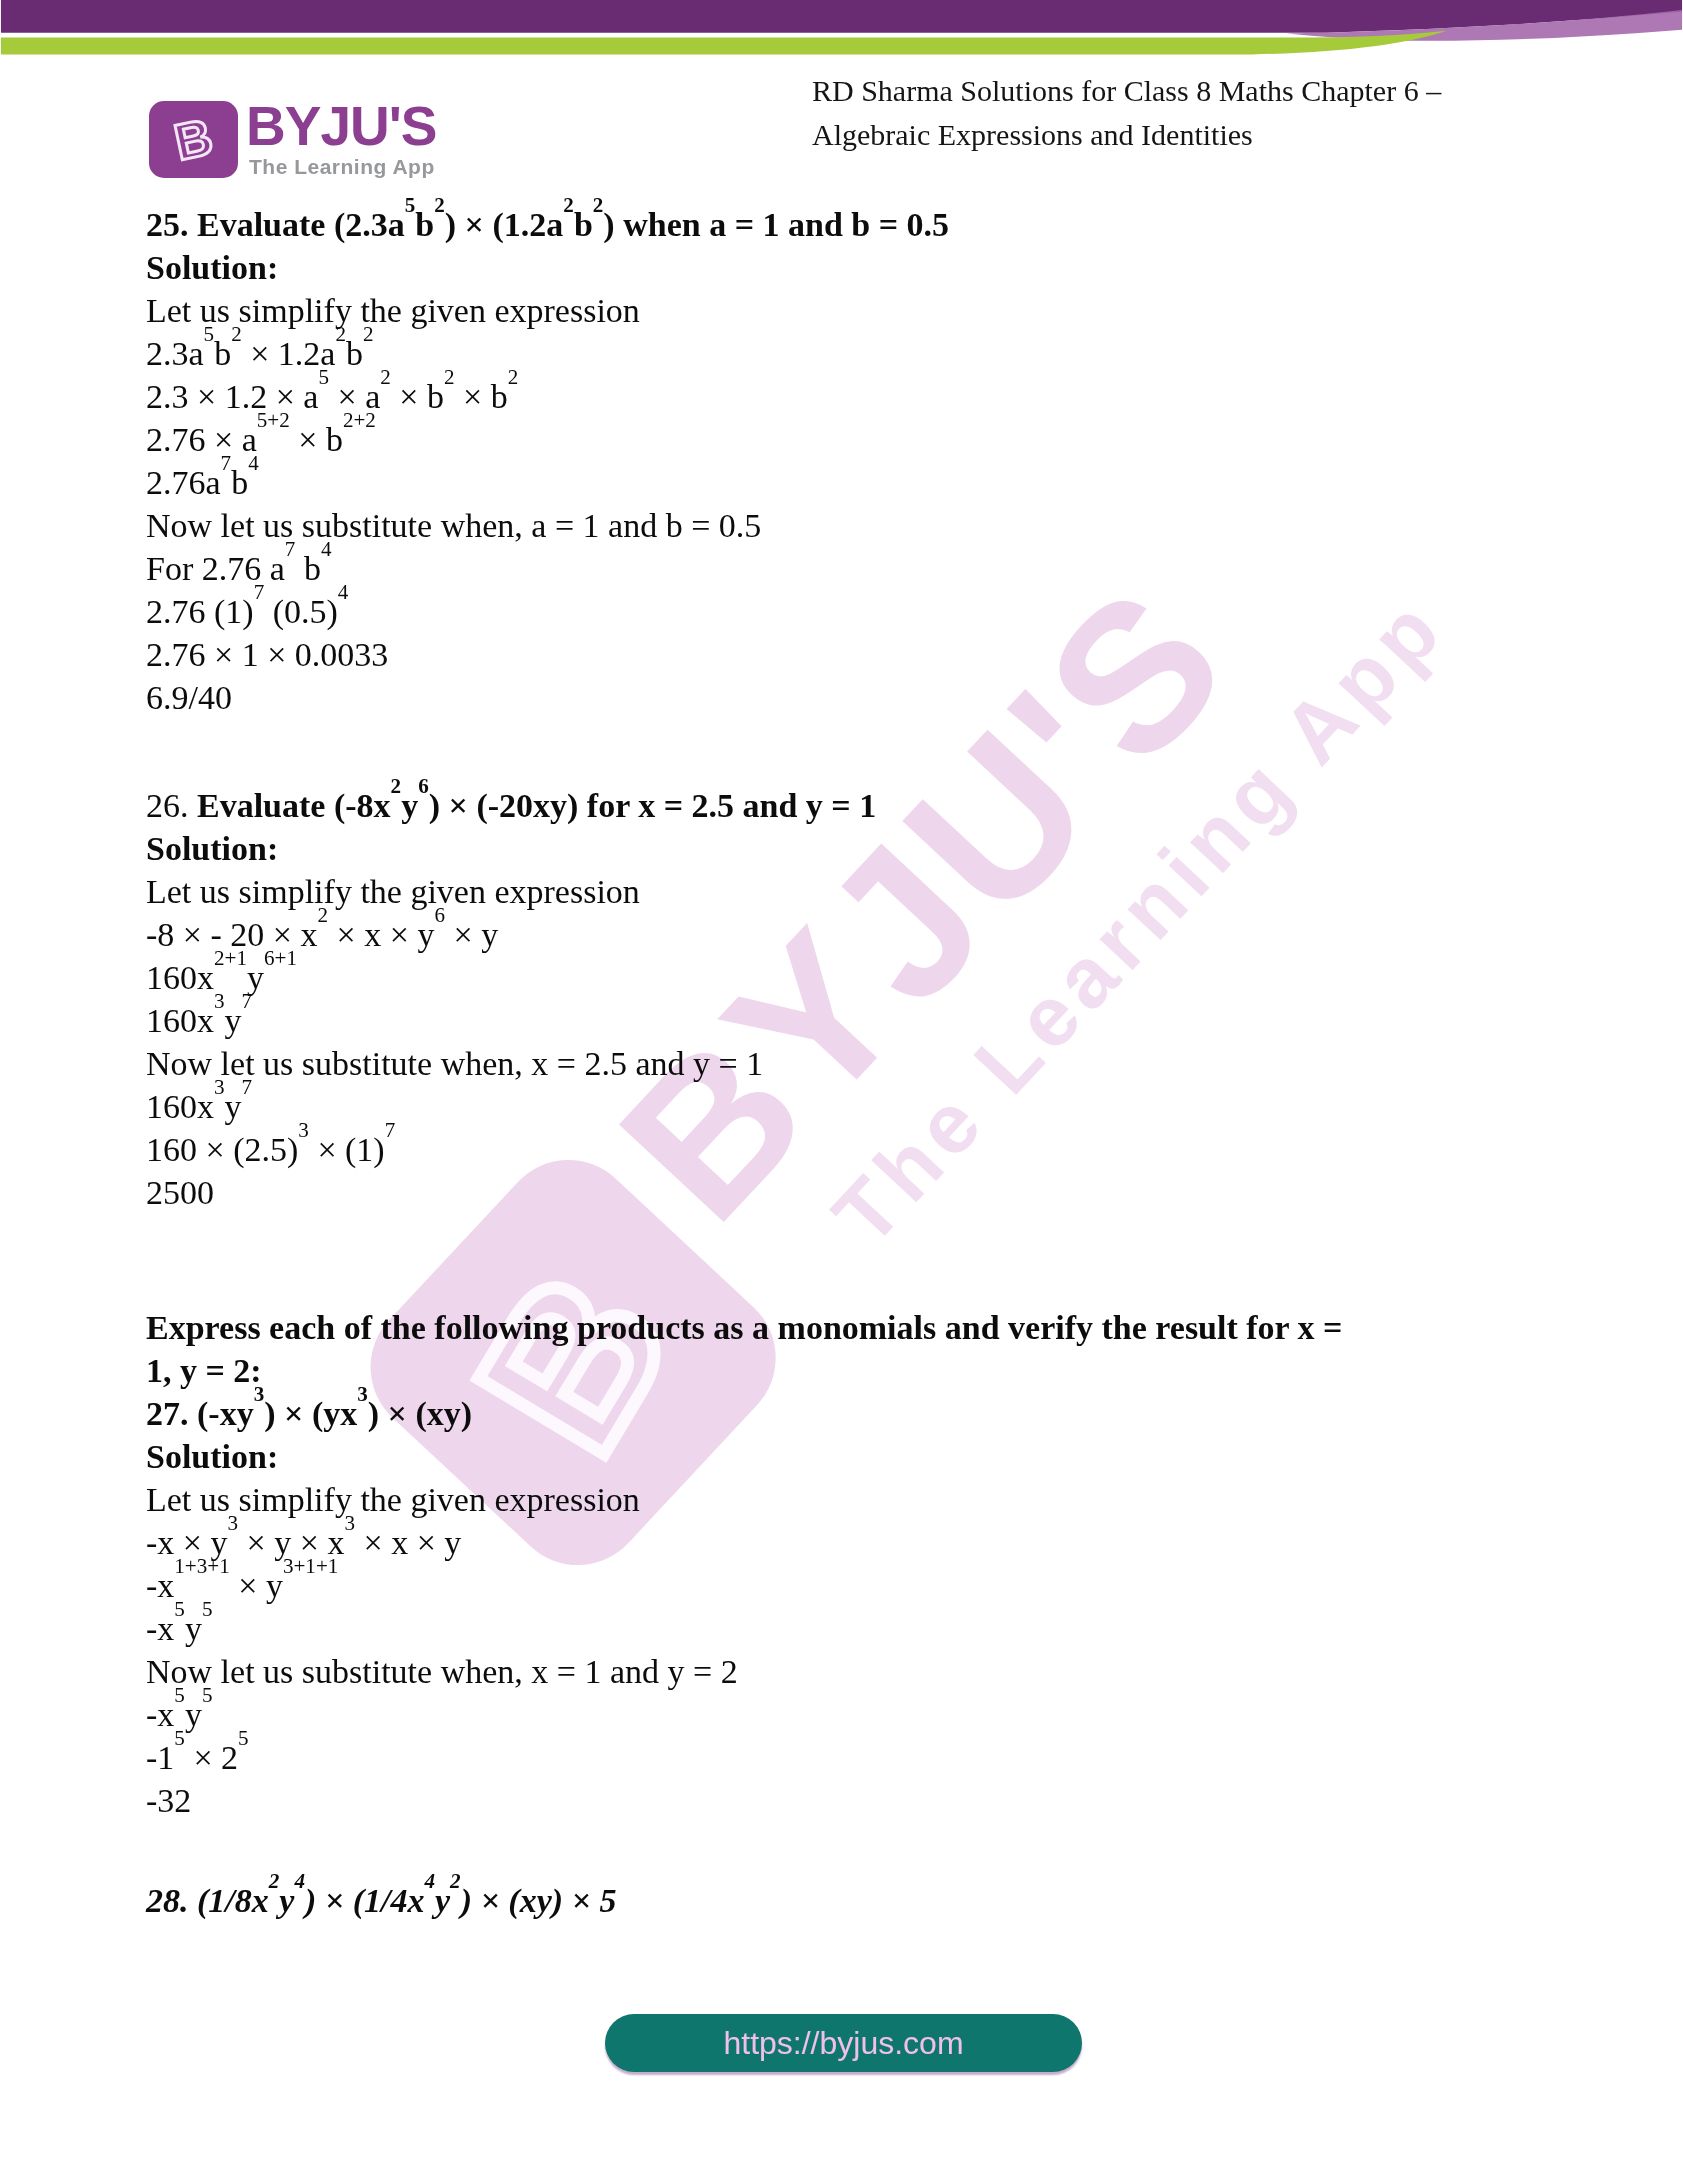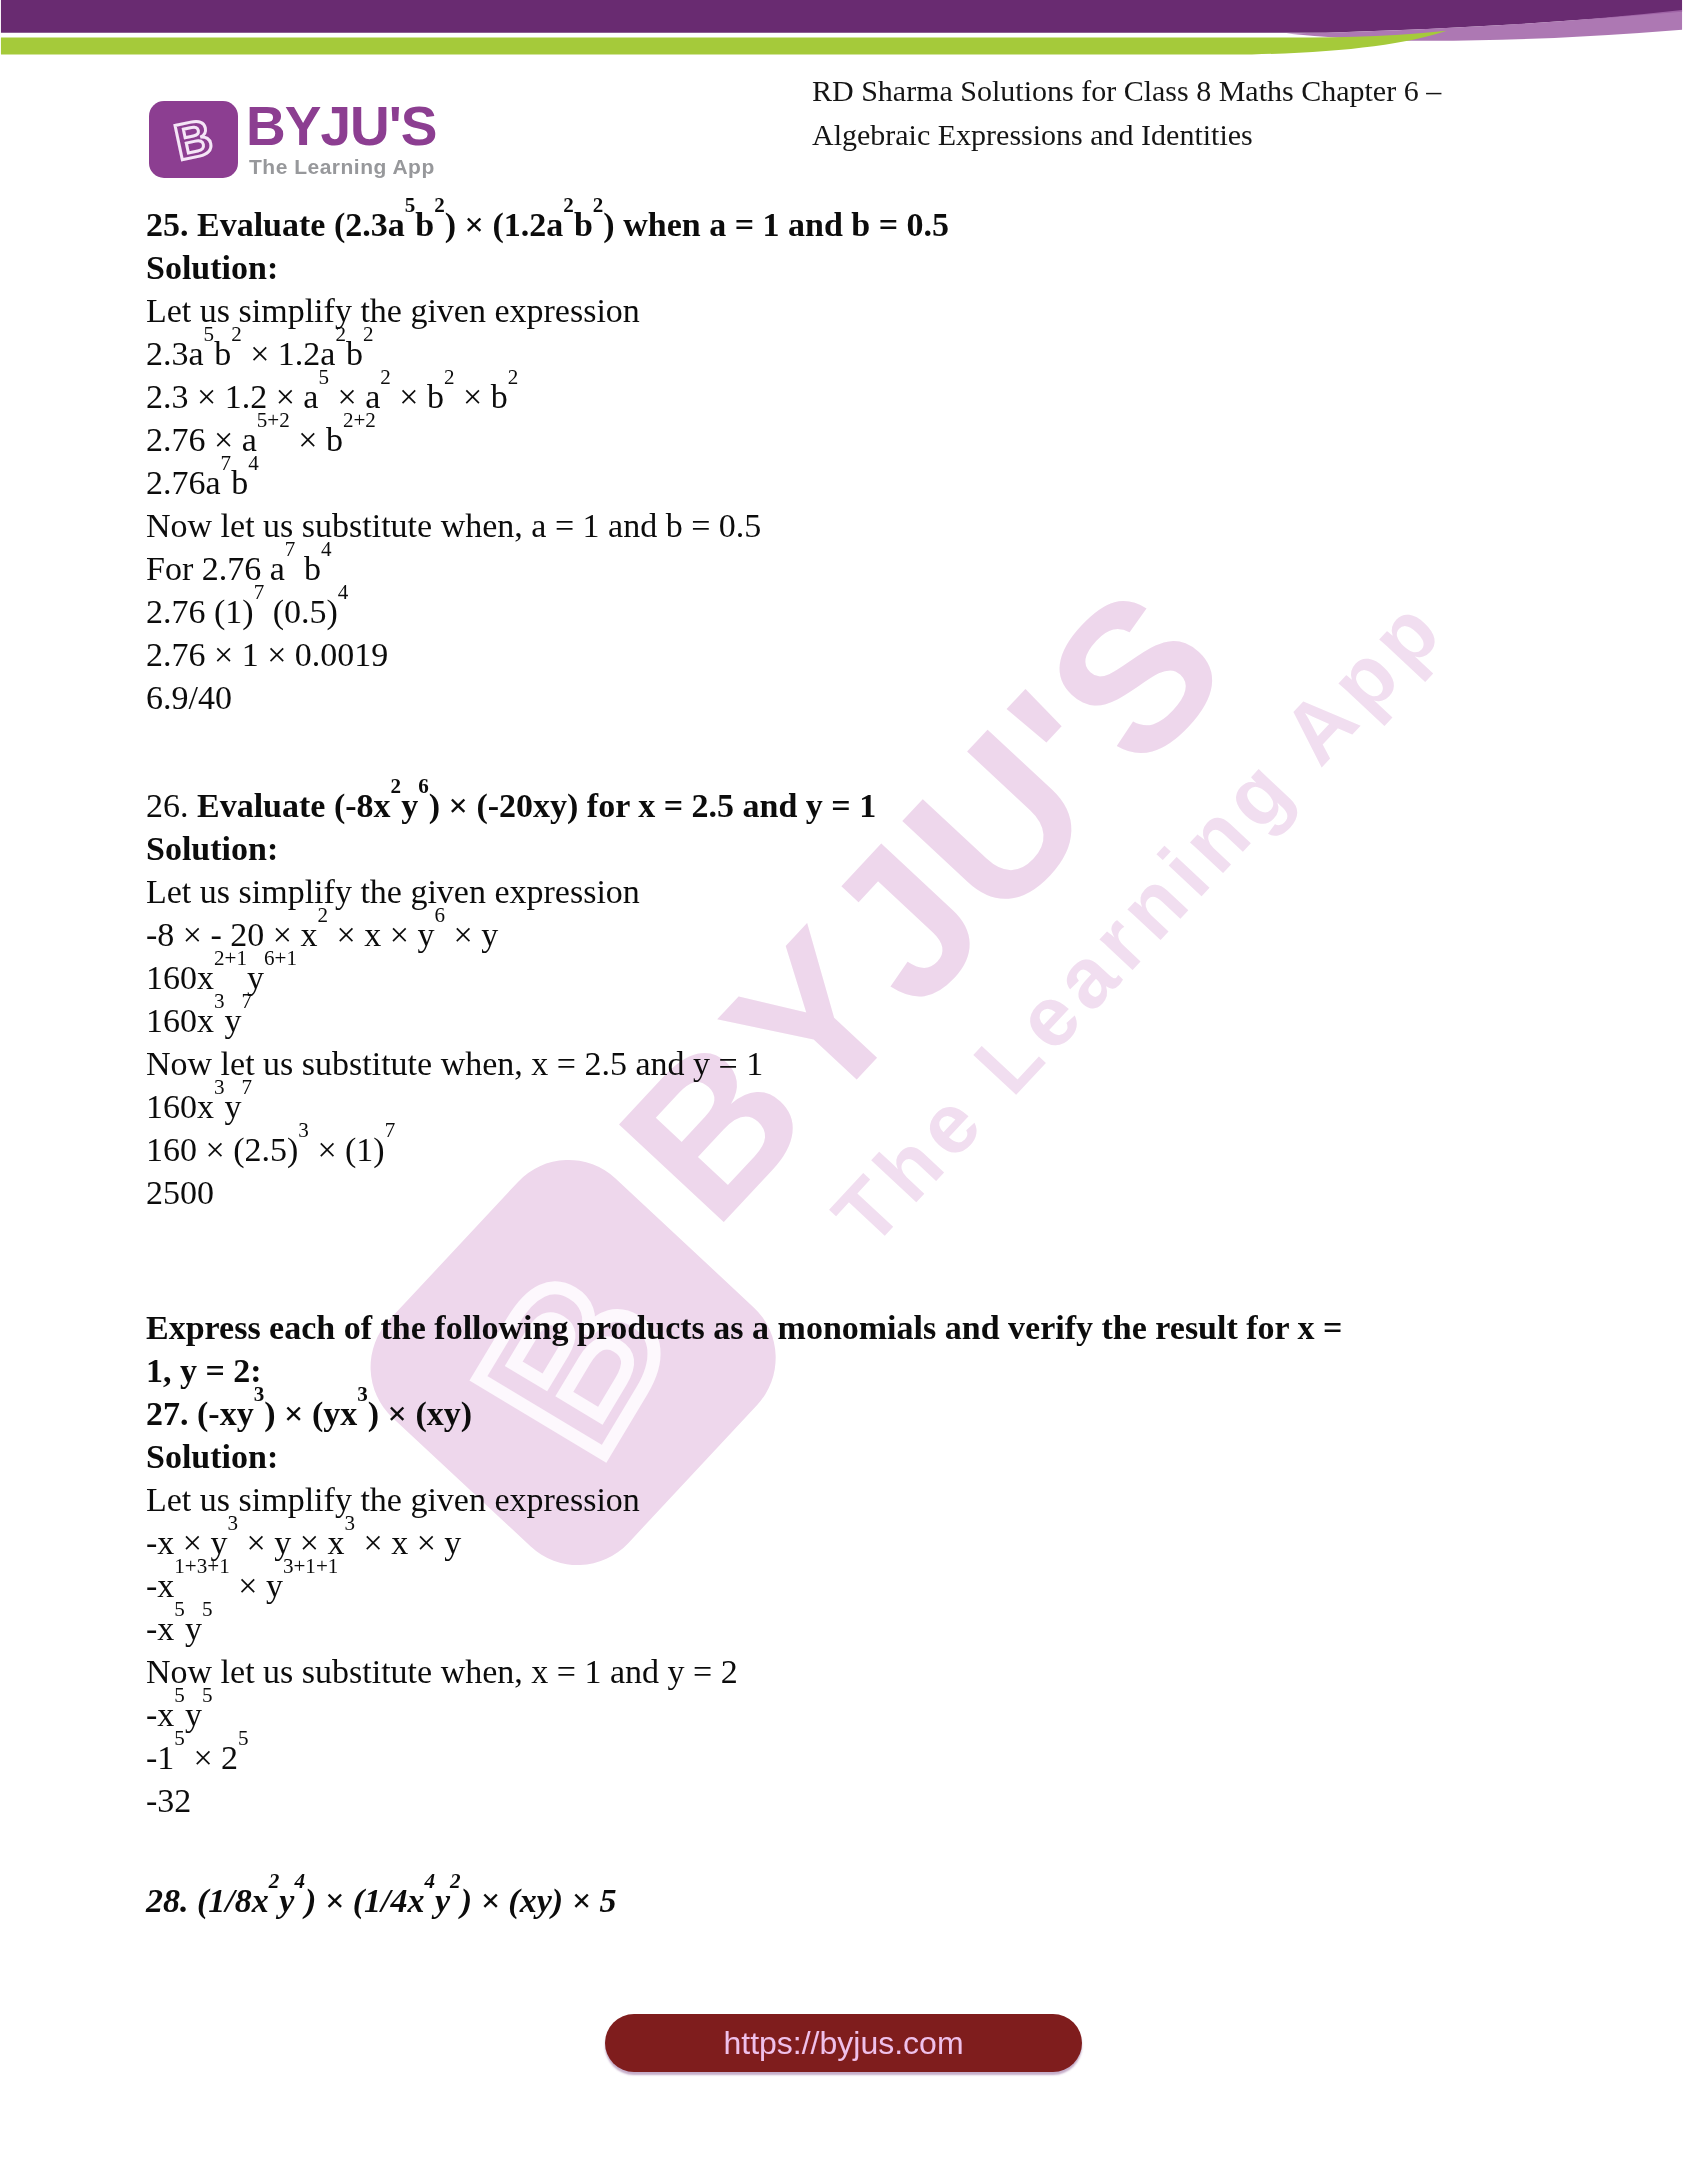--- a/index.html
+++ b/index.html
@@ -64,21 +64,21 @@
   #content { position:absolute; left:146px; top:203px; width:1386px; }
   .line {
     font-size:34px; line-height:43px; color:#0c0c0c; white-space:pre;
   }
   .line.bold { font-weight:bold; }
   .line .normal { font-weight:normal; }
   .line sup { font-size:0.62em; line-height:0; position:relative; top:-0.55em; letter-spacing:0; }
   
   .footer-pill {
     position:absolute; left:605px; top:2014px; width:477px; height:58px;
-    background:#7f1d1d; border-radius:30px; border:0; cursor:pointer;
+    background:#0f766e; border-radius:30px; border:0; cursor:pointer;
     box-shadow:0 3px 2px rgba(90,20,100,0.35);
     display:flex; align-items:center; justify-content:center;
     font-family:"Liberation Sans", sans-serif; font-size:32px; color:#efc0ea;
   }
 </style>
 </head>
 <body>
 
 <div id="page">
 
@@ -116,21 +116,21 @@
         <div class="line bold">25. Evaluate (2.3a<sup>5</sup>b<sup>2</sup>) × (1.2a<sup>2</sup>b<sup>2</sup>) when a = 1 and b = 0.5</div>
         <div class="line bold">Solution:</div>
         <div class="line">Let us simplify the given expression</div>
         <div class="line">2.3a<sup>5</sup>b<sup>2</sup> × 1.2a<sup>2</sup>b<sup>2</sup></div>
         <div class="line">2.3 × 1.2 × a<sup>5</sup> × a<sup>2</sup> × b<sup>2</sup> × b<sup>2</sup></div>
         <div class="line">2.76 × a<sup>5+2</sup> × b<sup>2+2</sup></div>
         <div class="line">2.76a<sup>7</sup>b<sup>4</sup></div>
         <div class="line">Now let us substitute when, a = 1 and b = 0.5</div>
         <div class="line">For 2.76 a<sup>7</sup> b<sup>4</sup></div>
         <div class="line">2.76 (1)<sup>7</sup> (0.5)<sup>4</sup></div>
-        <div class="line">2.76 × 1 × 0.0019</div>
+        <div class="line">2.76 × 1 × 0.0033</div>
         <div class="line">6.9/40</div>
       </div>
       <div style="margin-top: 65px;">
         <div class="line bold"><span class="normal">26. </span>Evaluate (-8x<sup>2</sup>y<sup>6</sup>) × (-20xy) for x = 2.5 and y = 1</div>
         <div class="line bold">Solution:</div>
         <div class="line">Let us simplify the given expression</div>
         <div class="line">-8 × - 20 × x<sup>2</sup> × x × y<sup>6</sup> × y</div>
         <div class="line">160x<sup>2+1</sup>y<sup>6+1</sup></div>
         <div class="line">160x<sup>3</sup>y<sup>7</sup></div>
         <div class="line">Now let us substitute when, x = 2.5 and y = 1</div>

